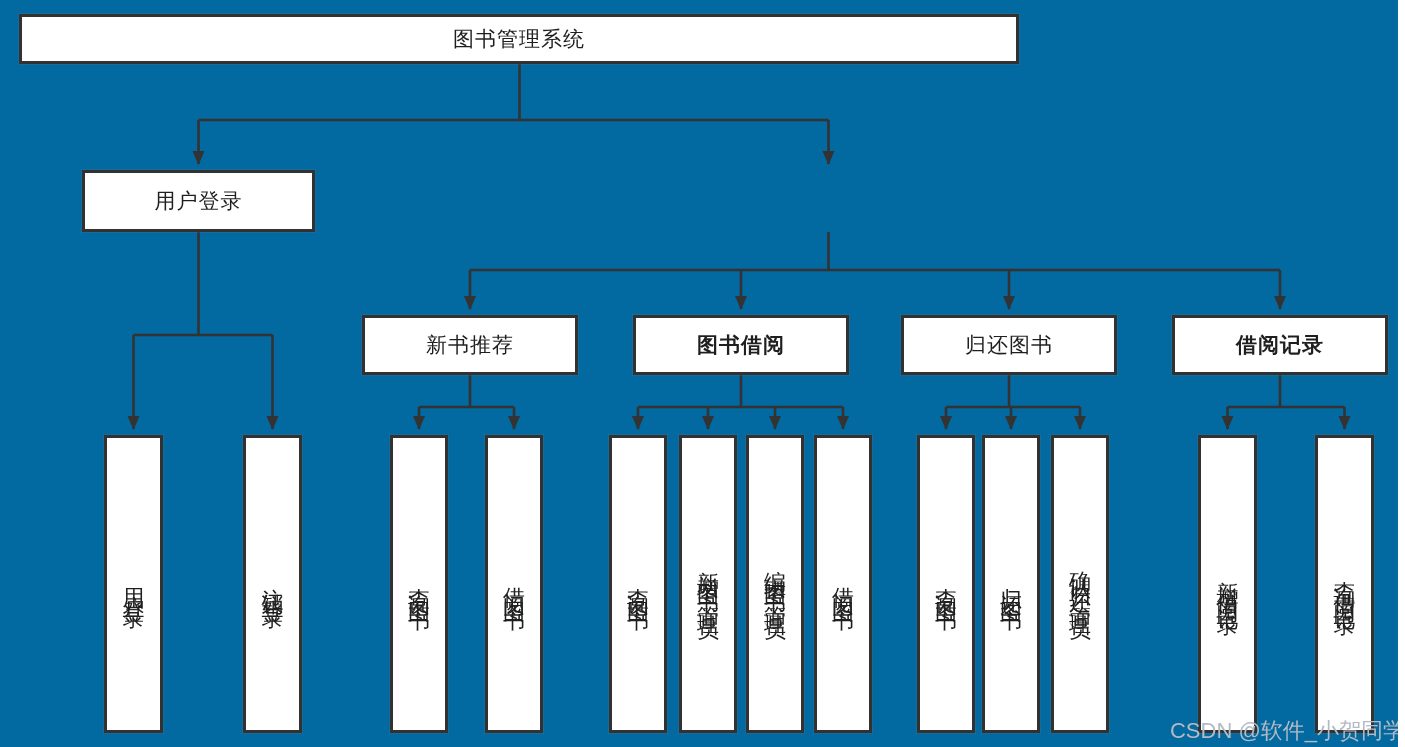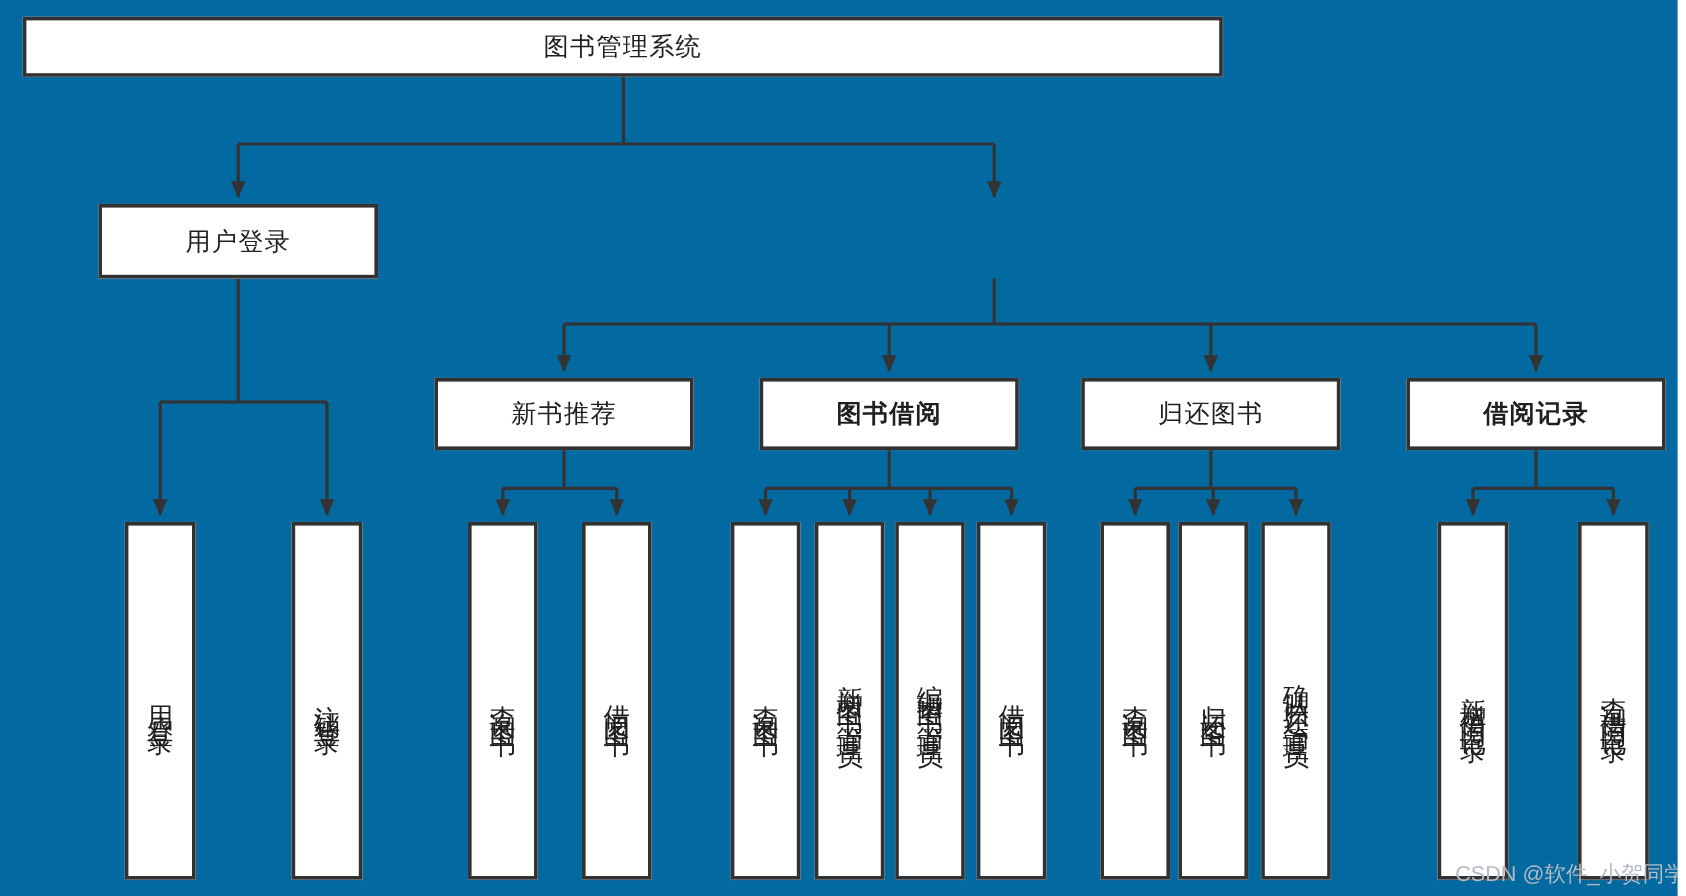--- a/index.html
+++ b/index.html
@@ -42,21 +42,21 @@
     letter-spacing: 7px;
     line-height: 1;
     white-space: nowrap;
   }
   .watermark {
     position: absolute;
     left: 1152px;
     top: 716px;
     width: 253px;
     text-align: right;
-    font-size: 18px;
+    font-size: 22px;
     color: #b3bac4;
     z-index: 3;
     white-space: nowrap;
   }
 </style>
 </head>
 <body>
 
 <div class="stage">
 

